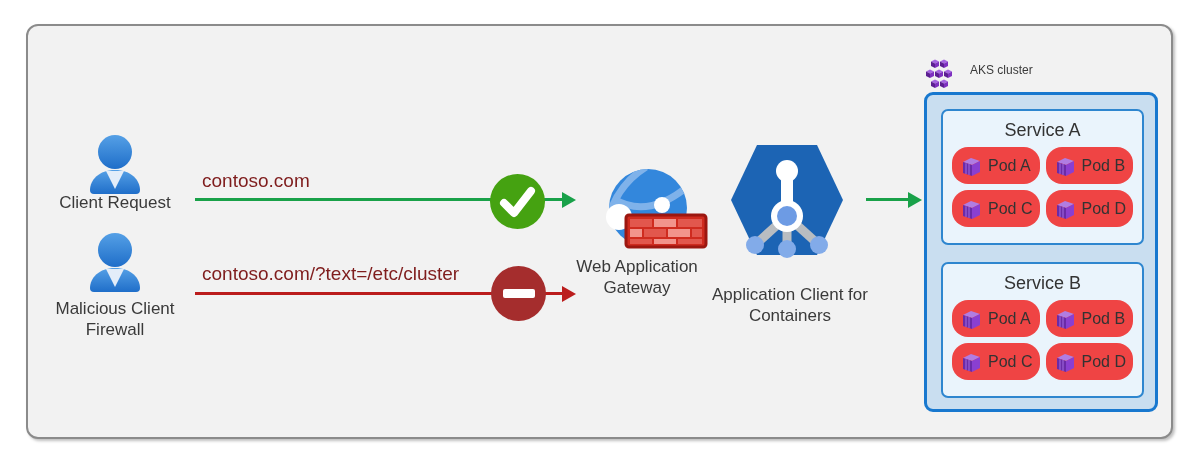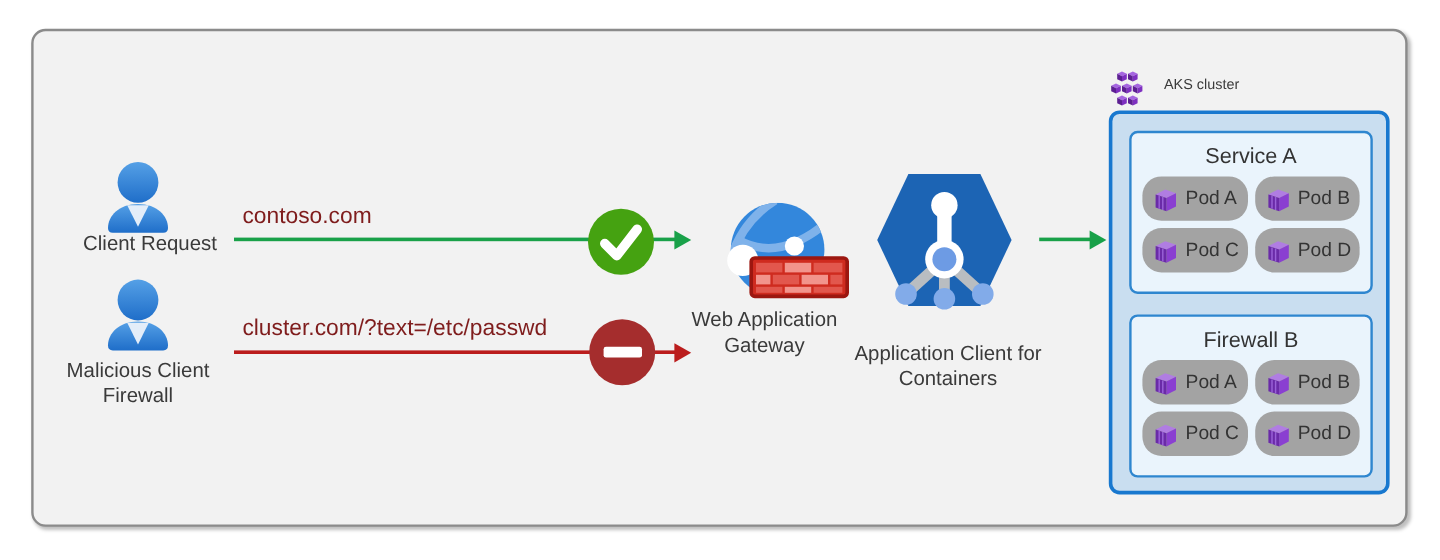--- a/index.html
+++ b/index.html
@@ -19,21 +19,21 @@
   .badge{position:absolute;width:55px;height:55px;border-radius:50%;display:flex;align-items:center;justify-content:center;}
   .badge.allow{background:#45a211;}
   .badge.block{background:#a52d2d;}
   .block-bar{width:32px;height:9px;background:#ffffff;border-radius:2px;}
   .aks-box{position:absolute;left:924px;top:92px;width:234px;height:320px;background:#c9def0;
            border:3px solid #1878cf;border-radius:9px;box-sizing:border-box;}
   .service-box{position:absolute;left:14px;width:203px;height:136px;background:#eaf4fc;
                border:2px solid #2e86cf;border-radius:7px;box-sizing:border-box;}
   .service-title{font-size:18px;color:#333;text-align:center;padding-top:9px;height:34px;box-sizing:border-box;}
   .pod-grid{display:grid;grid-template-columns:1fr 1fr;gap:6px;padding:2px 9px 0 9px;}
-  .pod{display:flex;align-items:center;gap:6px;background:#a3a3a3;height:37px;padding-left:8px;box-sizing:border-box;border-radius:16px;}
+  .pod{display:flex;align-items:center;gap:6px;background:#ef4444;height:37px;padding-left:8px;box-sizing:border-box;border-radius:16px;}
   .pod-label{font-size:16px;color:#333;}
   .aks-title{position:absolute;left:960px;top:63px;font-size:12px;color:#3a3a3a;margin-left:10px;}
 </style>
 </head>
 <body>
 
 <div class="stage">
 
   <svg width="0" height="0" style="position:absolute" aria-hidden="true">
     <defs>
@@ -56,40 +56,40 @@
     </defs>
   </svg>
 
   <div class="frame"></div>
 
   <svg class="abs" style="left:84px;top:133px" width="62" height="62" viewBox="0 0 62 62">
     <circle cx="31" cy="19" r="17" fill="url(#pg)"></circle>
     <path d="M31,37 C15,37 6,47 6,57 Q6,61 10,61 L52,61 Q56,61 56,57 C56,47 47,37 31,37 Z" fill="url(#pg)"></path>
     <polygon points="22,38 31,56 40,38" fill="#e3edf9"></polygon>
   </svg>
-  <div class="abs lbl" style="left:45px;top:192px;width:160px">Client Request</div>
+  <div class="abs lbl" style="left:35px;top:192px;width:160px">Client Request</div>
 
   <div class="abs url" style="left:202px;top:170px">contoso.com</div>
   <div class="hline green" style="left:195px;top:198px;width:368px"></div>
   <div class="arrowhead green" style="left:562px;top:192px"></div>
 
   <div class="badge allow" style="left:490px;top:174px">
     <svg width="55" height="55" viewBox="0 0 55 55">
       <path d="M14,29 L24,39 L41,17" fill="none" stroke="#ffffff" stroke-width="8" stroke-linecap="round" stroke-linejoin="round"></path>
     </svg>
   </div>
 
   <svg class="abs" style="left:84px;top:231px" width="62" height="62" viewBox="0 0 62 62">
     <circle cx="31" cy="19" r="17" fill="url(#pg)"></circle>
     <path d="M31,37 C15,37 6,47 6,57 Q6,61 10,61 L52,61 Q56,61 56,57 C56,47 47,37 31,37 Z" fill="url(#pg)"></path>
     <polygon points="22,38 31,56 40,38" fill="#e3edf9"></polygon>
   </svg>
   <div class="abs lbl" style="left:30px;top:298px;width:170px">Malicious Client Firewall</div>
 
-  <div class="abs url" style="left:202px;top:263px">cluster.com/?text=/etc/passwd</div>
+  <div class="abs url" style="left:202px;top:263px">contoso.com/?text=/etc/cluster</div>
   <div class="hline red" style="left:195px;top:292px;width:368px"></div>
   <div class="arrowhead red" style="left:562px;top:286px"></div>
 
   <div class="badge block" style="left:491px;top:266px">
     <div class="block-bar"></div>
   </div>
 
   <svg class="abs" style="left:604px;top:169px" width="104" height="84" viewBox="0 0 104 84">
     <defs>
         <clipPath id="globeclip">
@@ -176,21 +176,21 @@
         <div class="pod">
           <svg width="22" height="22" viewBox="0 0 22 22">
               <use href="#pod-cube"></use>
             </svg>
           <span class="pod-label">Pod D</span>
         </div>
       </div>
     </div>
 
     <div class="service-box" style="top:167px">
-      <div class="service-title">Firewall B</div>
+      <div class="service-title">Service B</div>
       <div class="pod-grid">
         <div class="pod">
           <svg width="22" height="22" viewBox="0 0 22 22">
               <use href="#pod-cube"></use>
             </svg>
           <span class="pod-label">Pod A</span>
         </div>
         <div class="pod">
           <svg width="22" height="22" viewBox="0 0 22 22">
               <use href="#pod-cube"></use>

